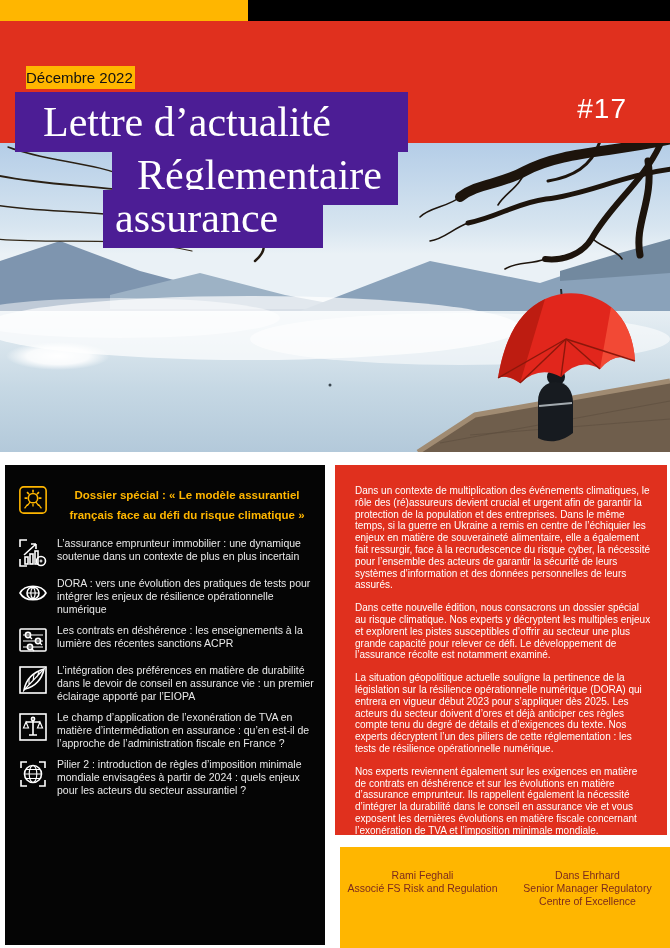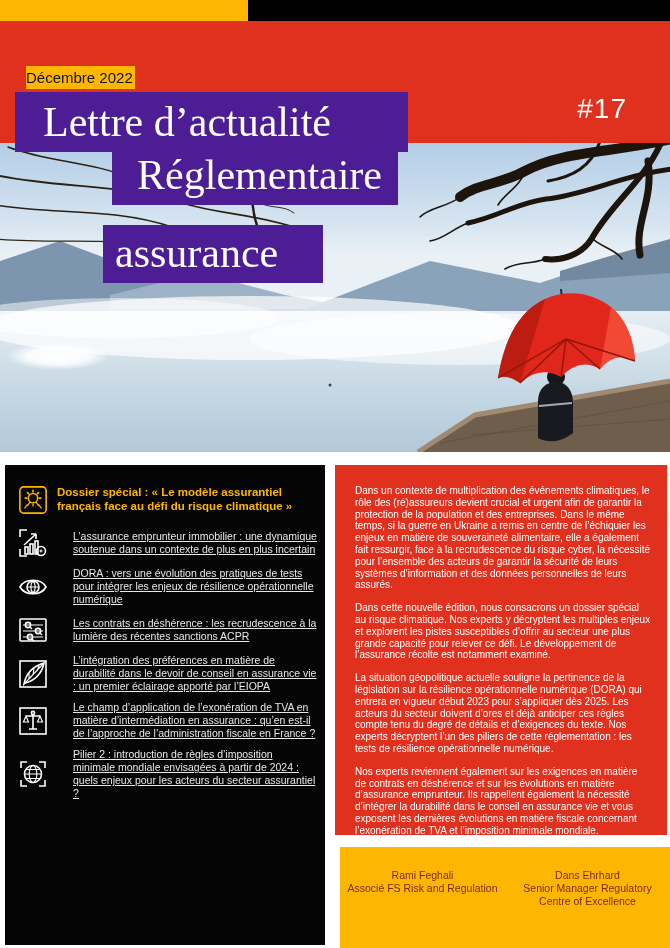--- a/index.html
+++ b/index.html
@@ -9,29 +9,29 @@
   .bar-yellow{position:absolute;left:0;top:0;width:248px;height:21px;background:#FFB600;}
   .bar-black{position:absolute;left:248px;top:0;width:422px;height:21px;background:#000;}
   .red-band{position:absolute;left:0;top:21px;width:670px;height:122px;background:#E0301E;}
   .date-box{position:absolute;left:26px;top:66px;width:109px;height:23px;background:#FFB600;
             color:#111;font-size:15px;line-height:23px;}
   .issue{position:absolute;right:43px;top:93px;color:#fff;font-size:28px;font-weight:500;letter-spacing:1px;}
   .title-box{position:absolute;background:#4c1d95;color:#fff;
              font-family:"Liberation Serif",serif;font-size:42px;}
   .tb1{left:15px;top:92px;width:393px;height:60px;line-height:60px;padding-left:28px;box-sizing:border-box;}
   .tb2{left:112px;top:145px;width:286px;height:60px;line-height:60px;text-align:right;padding-right:16px;box-sizing:border-box;}
-  .tb3{left:103px;top:190px;width:220px;height:58px;line-height:56px;padding-left:12px;box-sizing:border-box;margin-top:35px;}
+  .tb3{left:103px;top:190px;width:220px;height:58px;line-height:56px;padding-left:12px;box-sizing:border-box;}
   
   .photo{position:absolute;left:0;top:143px;width:670px;height:309px;}
   
   .toc-panel{position:absolute;left:5px;top:465px;width:320px;height:480px;background:#050505;
              box-sizing:border-box;padding:20px 8px 0 12px;color:#e8e8e8;}
   .toc-head{display:flex;gap:8px;align-items:flex-start;margin-bottom:12px;}
-  .toc-head-text{color:#FFB600;font-weight:bold;font-size:11.5px;line-height:14px;width:262px;}
-  .toc-item{display:flex;gap:24px;align-items:center;margin-bottom:8px;text-decoration:underline;}
+  .toc-head-text{color:#FFB600;font-weight:bold;font-size:11.5px;line-height:20px;width:262px;text-align:center;}
+  .toc-item{display:flex;gap:8px;align-items:flex-start;margin-bottom:8px;}
   .toc-item-text{font-size:10.5px;line-height:13px;width:258px;color:#e9e9e9;}
   .ticon{flex:0 0 32px;}
   .logo-block{position:absolute;left:0;bottom:28px;width:320px;height:92px;}
   .buildings{position:absolute;left:87px;top:0;}
   .pwc{position:absolute;left:38px;top:36px;color:#fff;font-family:"Liberation Serif",serif;
        font-weight:bold;font-size:42px;line-height:42px;letter-spacing:-1px;}
   
   .edito-panel{position:absolute;left:335px;top:465px;width:332px;height:370px;background:#E0301E;
                box-sizing:border-box;padding:20px 16px 16px 20px;color:#fff;}
   .edito-panel p{margin:0 0 11px 0;font-size:10px;line-height:11.8px;}
@@ -168,21 +168,21 @@
       <svg class="ticon" width="32" height="32" viewBox="0 0 32 32" fill="none" stroke="#fff" stroke-width="1.6">
         <rect x="3" y="5" width="26" height="22" rx="1"></rect>
         <path d="M6,11 H26 M6,17 H26 M6,23 H26" stroke-width="1.2"></path>
         <circle cx="11" cy="11" r="2.6"></circle>
           <path d="M13,13 L15,15" stroke-width="1.2"></path>
         <circle cx="21" cy="17" r="2.6"></circle>
           <path d="M23,19 L25,21" stroke-width="1.2"></path>
         <circle cx="13" cy="23" r="2.6"></circle>
           <path d="M15,25 L17,27" stroke-width="1.2"></path>
       </svg>
-      <div class="toc-item-text">Les contrats en déshérence : les recrudescence à la lumière des récentes sanctions ACPR</div>
+      <div class="toc-item-text">Les contrats en déshérence : les enseignements à la lumière des récentes sanctions ACPR</div>
     </div>
 
 
     <div class="toc-item">
       <svg class="ticon" width="32" height="32" viewBox="0 0 32 32" fill="none" stroke="#fff" stroke-width="1.6">
         <rect x="3" y="3" width="26" height="26"></rect>
         <path d="M7,26 C9,15 17,8 27,5 C25,15 18,23 8,25 Z"></path>
         <path d="M8,25 L26,6 M12,21 L12,15 M16,17 L17,10 M20,13 L22,8" stroke-width="1.1"></path>
       </svg>
       <div class="toc-item-text">L’intégration des préférences en matière de durabilité dans le devoir de conseil en assurance vie : un premier éclairage apporté par l’EIOPA</div>

